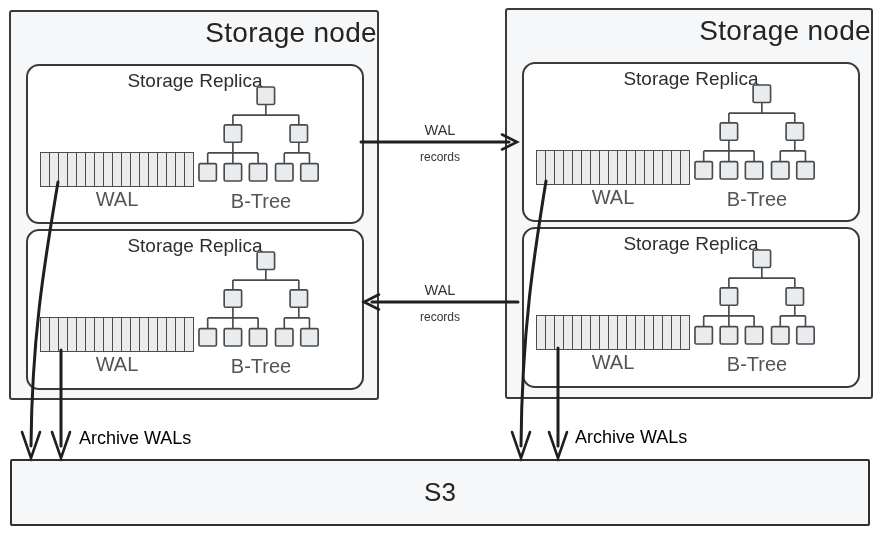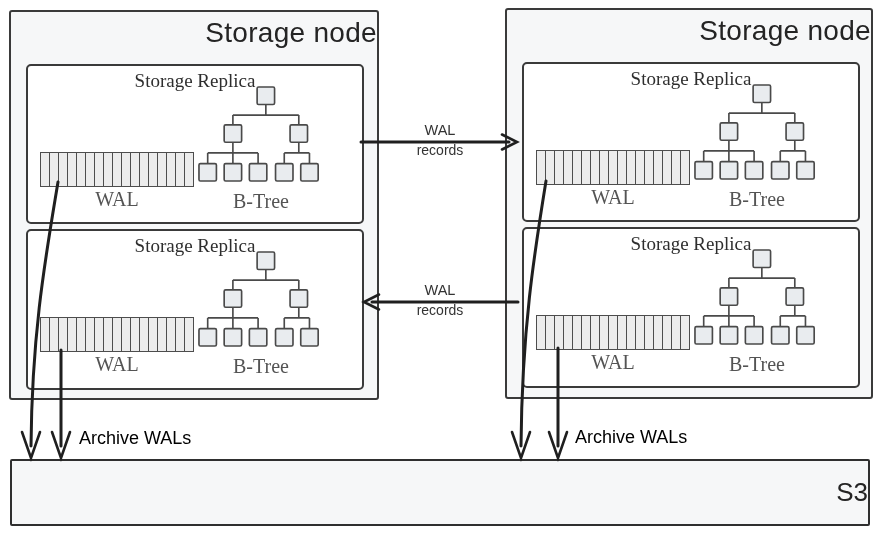--- a/index.html
+++ b/index.html
@@ -10,48 +10,48 @@
   .node{
     position:absolute;background:var(--node-fill,#f6f7f8);
     border:2px solid var(--box-border,#3a3a3a);border-radius:3px;
   }
   #node-left{left:9px;top:10px;width:366px;height:386px;}
   #node-right{left:505px;top:8px;width:364px;height:387px;}
   .node-title{position:absolute;top:5px;left:0;width:100%;text-align:right;
     font-size:28px;letter-spacing:.3px;color:var(--dark-text,#242424);}
   .replica{
     position:absolute;left:15px;width:334px;background:#ffffff;
-    border:2px solid var(--box-border,#3a3a3a);border-radius:5px;font-family:Liberation Serif, serif;
+    border:2px solid var(--box-border,#3a3a3a);border-radius:13px;
   }
   .replica.r1{top:52px;height:156px;}
   .replica.r2{top:217px;height:157px;}
   .replica-title{position:absolute;top:4px;left:0;width:100%;text-align:center;
     font-size:19px;color:#2e2e2e;}
   .wal{position:absolute;left:12px;top:86px;width:154px;height:35px;
     display:flex;border:1.6px solid var(--wal-border,#4d4d4d);background:#fff;box-sizing:border-box;}
   .wal-cell{flex:1;background:var(--wal-fill,#ececec);border-right:1.4px solid var(--wal-border,#4d4d4d);}
   .wal-cell:last-child{border-right:none;}
   .wal-label,.btree-label{position:absolute;text-align:center;font-size:20px;
     color:var(--gray-label,#545454);}
   .wal-label{left:12px;top:122px;width:154px;}
   .btree{position:absolute;left:170px;top:20px;width:126px;height:97px;}
   .btree-label{left:170px;top:124px;width:126px;text-align:center;}
   #arrow-overlay{position:absolute;left:0;top:0;width:884px;height:540px;z-index:6;pointer-events:none;}
   .flow-label{position:absolute;z-index:7;text-align:center;color:#333;line-height:1.15;}
   .flow-label .l1{font-size:14.5px;}
-  .flow-label .l2{font-size:14px;margin-top:3px;}
+  .flow-label .l2{font-size:12px;margin-top:12px;}
   #wal-records-1{left:393px;top:122px;width:94px;}
   #wal-records-2{left:393px;top:282px;width:94px;}
   .archive-label{position:absolute;z-index:7;font-size:18px;color:#000000;}
   #archive-left{left:79px;top:428px;}
   #archive-right{left:575px;top:427px;}
   #s3-box{
     position:absolute;left:10px;top:459px;width:860px;height:67px;box-sizing:border-box;
     background:var(--s3-fill,#f6f7f8);border:2.4px solid #2f2f2f;border-radius:2px;
-    display:flex;align-items:center;justify-content:flex-end;
+    display:flex;align-items:center;justify-content:center;
   }
   #s3-label{font-size:26px;color:var(--dark-text,#242424);}
   .hidden-defs{position:absolute;width:0;height:0;overflow:hidden;}
 </style>
 </head>
 <body>
 
 <svg class="hidden-defs" aria-hidden="true">
   <defs>
     <symbol id="btree-sym" viewBox="0 0 130 100">

